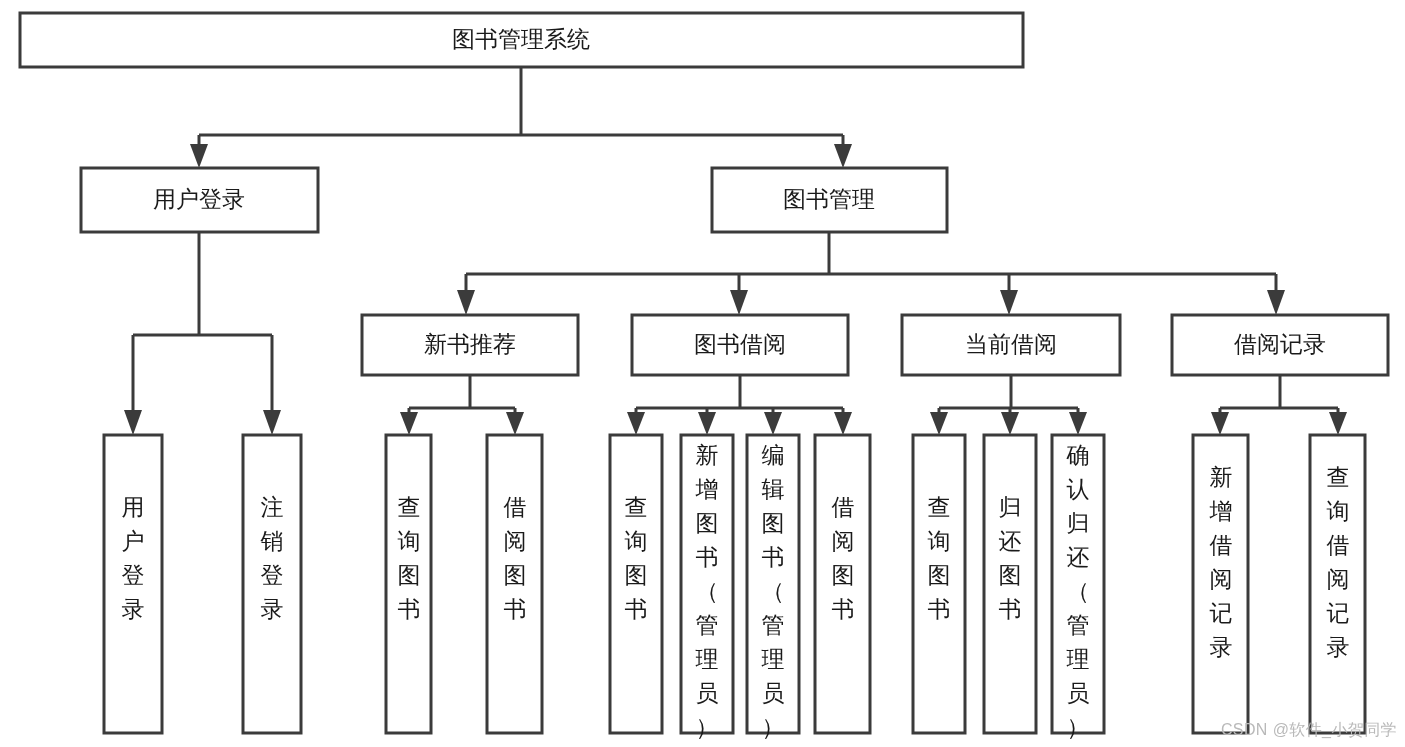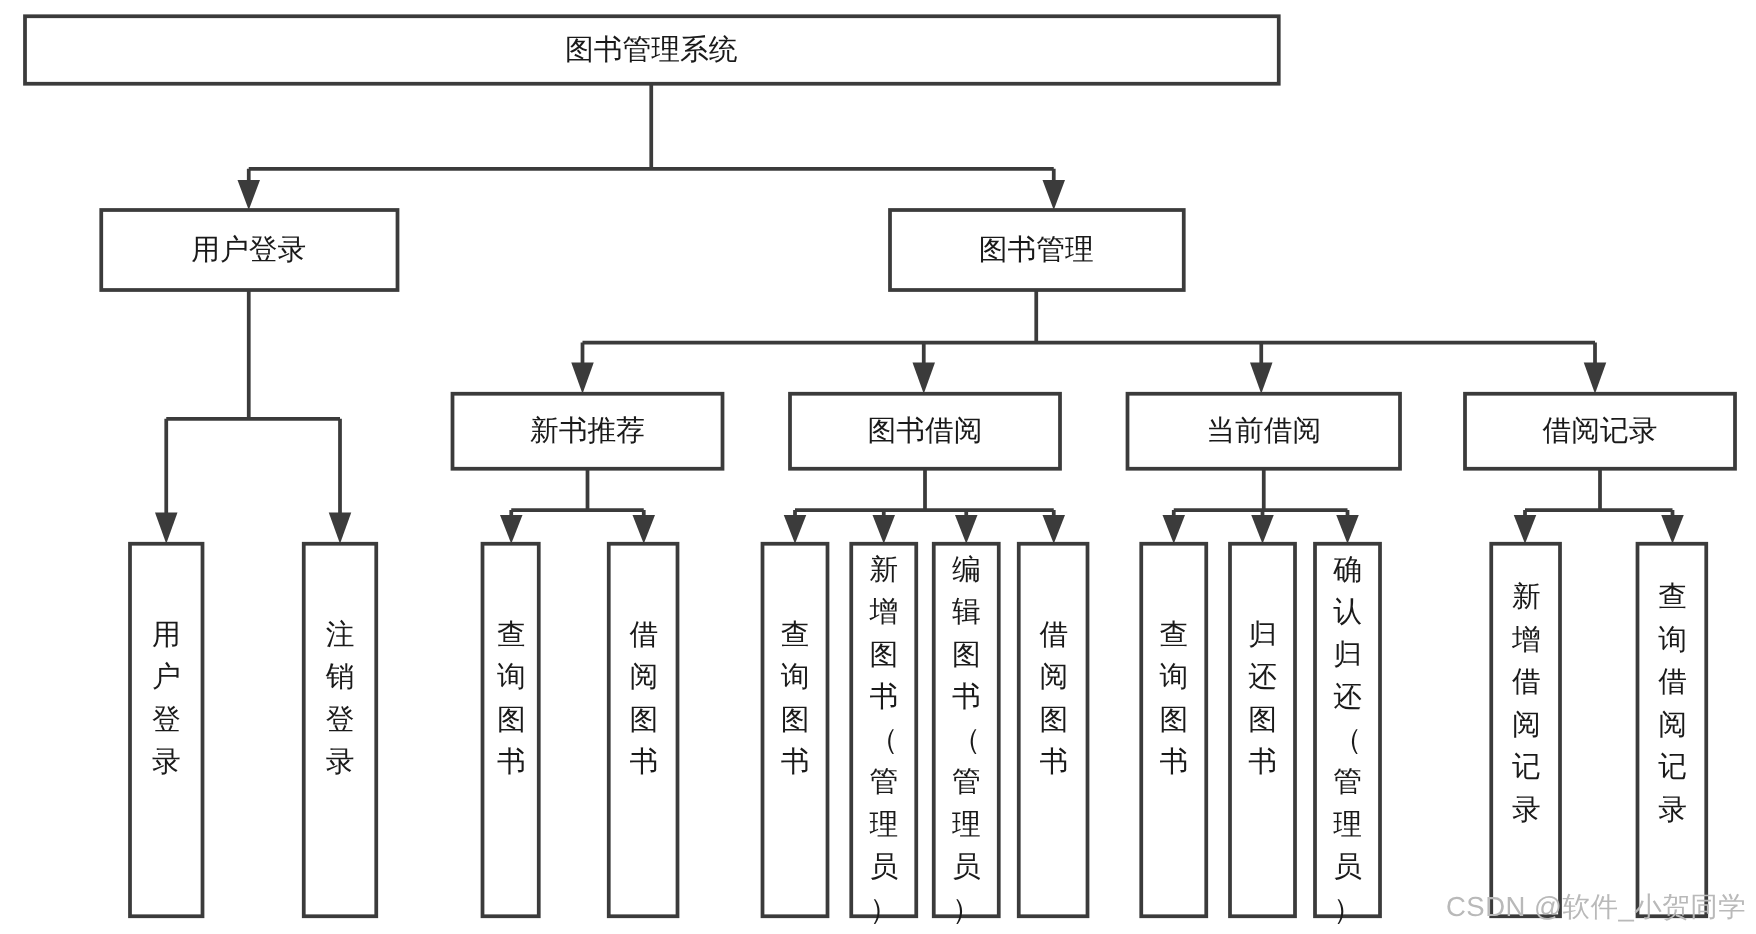--- a/index.html
+++ b/index.html
@@ -49,21 +49,21 @@
     font-family: "Liberation Sans", "DejaVu Sans", sans-serif;
     font-size: 23px;
     fill: #1a1a1a;
     text-anchor: middle;
   }
   .watermark {
     position: absolute;
     right: 8px;
     bottom: 6px;
     font-family: "Liberation Sans", "DejaVu Sans", sans-serif;
-    font-size: 22px;
+    font-size: 16px;
     color: #b9b9b9;
     white-space: nowrap;
     pointer-events: none;
     letter-spacing: 0.4px;
   }
 </style>
 </head>
 <body>
 
 <div id="diagram-root">

